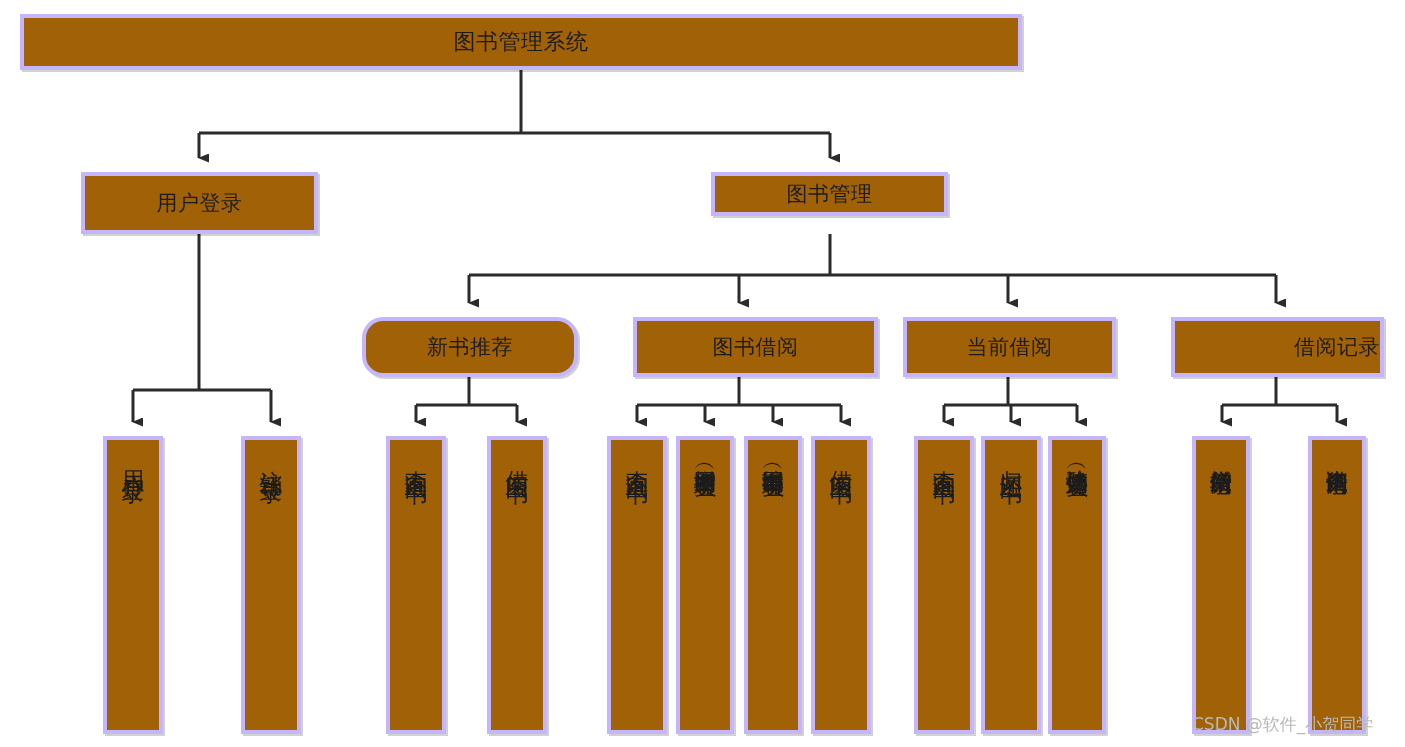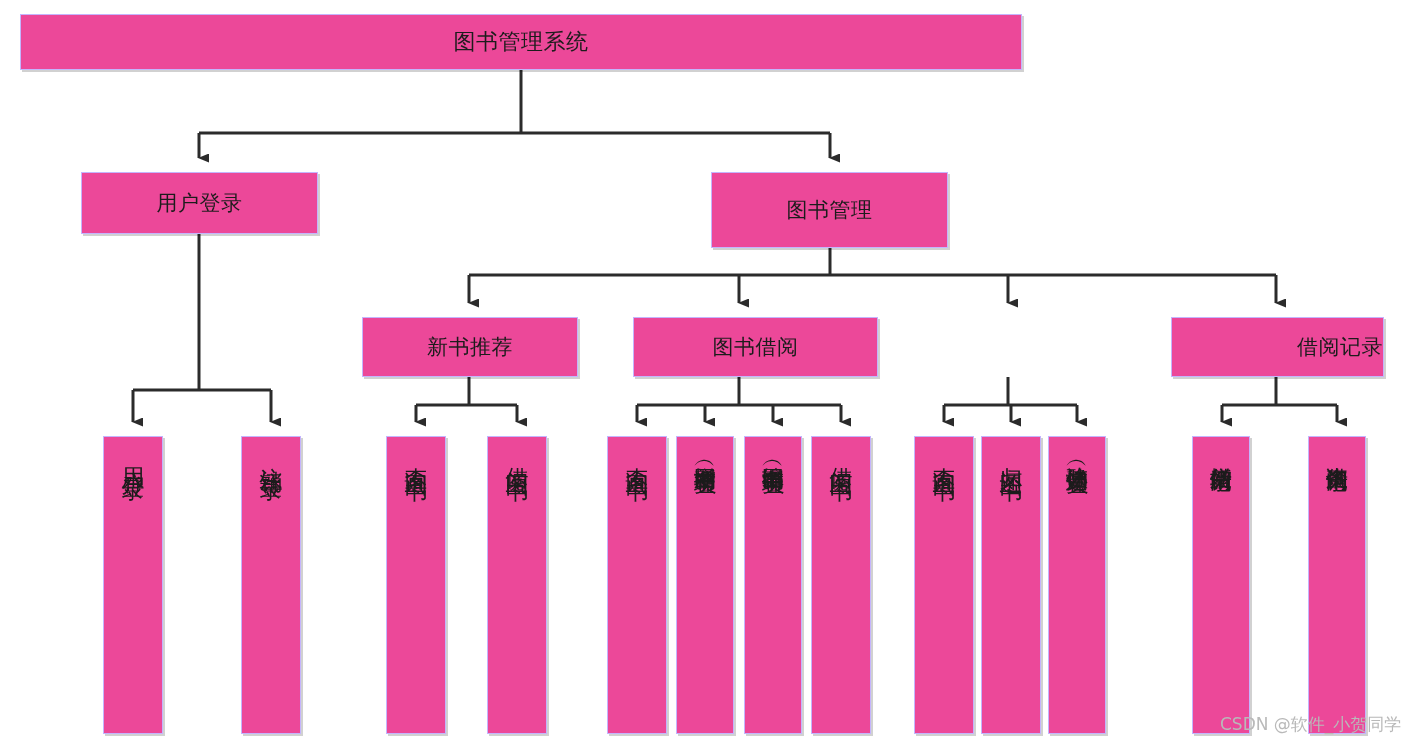--- a/index.html
+++ b/index.html
@@ -30,22 +30,22 @@
     height: 747px;
     z-index: 1;
     pointer-events: none;
   }
 
   
   .node {
     position: absolute;
     z-index: 2;
     box-sizing: border-box;
-    background: #ec4899;
-    border: 1px solid #c4b5fd;
+    background: #a16207;
+    border: 4px solid #c4b5fd;
     display: flex;
     align-items: center;
     justify-content: center;
     box-shadow: 2px 2px 0 0 rgba(0,0,0,0.18);
   }
 
   .node-label {
     color: #1c1c1c;
     letter-spacing: 0.5px;
     white-space: nowrap;
@@ -82,21 +82,20 @@
   
   #watermark {
     position: absolute;
     z-index: 3;
     left: 1192px;
     top: 713px;
     font-size: 17px;
     color: #b9b9b9;
     white-space: nowrap;
     font-family: "DejaVu Sans", "Liberation Sans", sans-serif;
-    padding-left: 28px;
   }
 </style>
 </head>
 <body>
 
 <div id="diagram-canvas">
 
   <svg id="connector-layer" viewBox="0 0 1405 747" width="1405" height="747" xmlns="http://www.w3.org/2000/svg">
     <defs>
       <marker id="arrowhead" markerWidth="9" markerHeight="11" refX="4.5" refY="10" orient="auto" markerUnits="userSpaceOnUse">
@@ -149,32 +148,35 @@
   </svg>
 
   <div class="node horizontal root" style="left:20px; top:14px; width:1002px; height:56px;">
     <span class="node-label">图书管理系统</span>
   </div>
 
   <div class="node horizontal" style="left:81px; top:172px; width:237px; height:62px;">
     <span class="node-label">用户登录</span>
   </div>
 
-  <div class="node horizontal" style="left:711px; top:172px; width:237px; height:76px;">
+  <div class="node horizontal" style="left:711px; top:172px; width:237px; height:44px;">
     <span class="node-label">图书管理</span>
   </div>
 
-  <div class="node horizontal" style="left:362px; top:317px; width:216px; height:60px;">
+  <div class="node horizontal" style="left:362px; top:317px; width:216px; height:60px;border-radius:21px;">
     <span class="node-label">新书推荐</span>
   </div>
 
   <div class="node horizontal" style="left:633px; top:317px; width:245px; height:60px;">
     <span class="node-label">图书借阅</span>
   </div>
 
+  <div class="node horizontal" style="left:903px; top:317px; width:213px; height:60px;">
+    <span class="node-label">当前借阅</span>
+  </div>
 
   <div class="node horizontal" style="left:1171px; top:317px; width:213px; height:60px;justify-content:flex-end;">
     <span class="node-label">借阅记录</span>
   </div>
 
   <div class="node vertical" style="left:103px; top:436px; width:60px; height:298px;">
     <span class="node-label">用户登录</span>
   </div>
 
   <div class="node vertical" style="left:241px; top:436px; width:60px; height:298px;">

